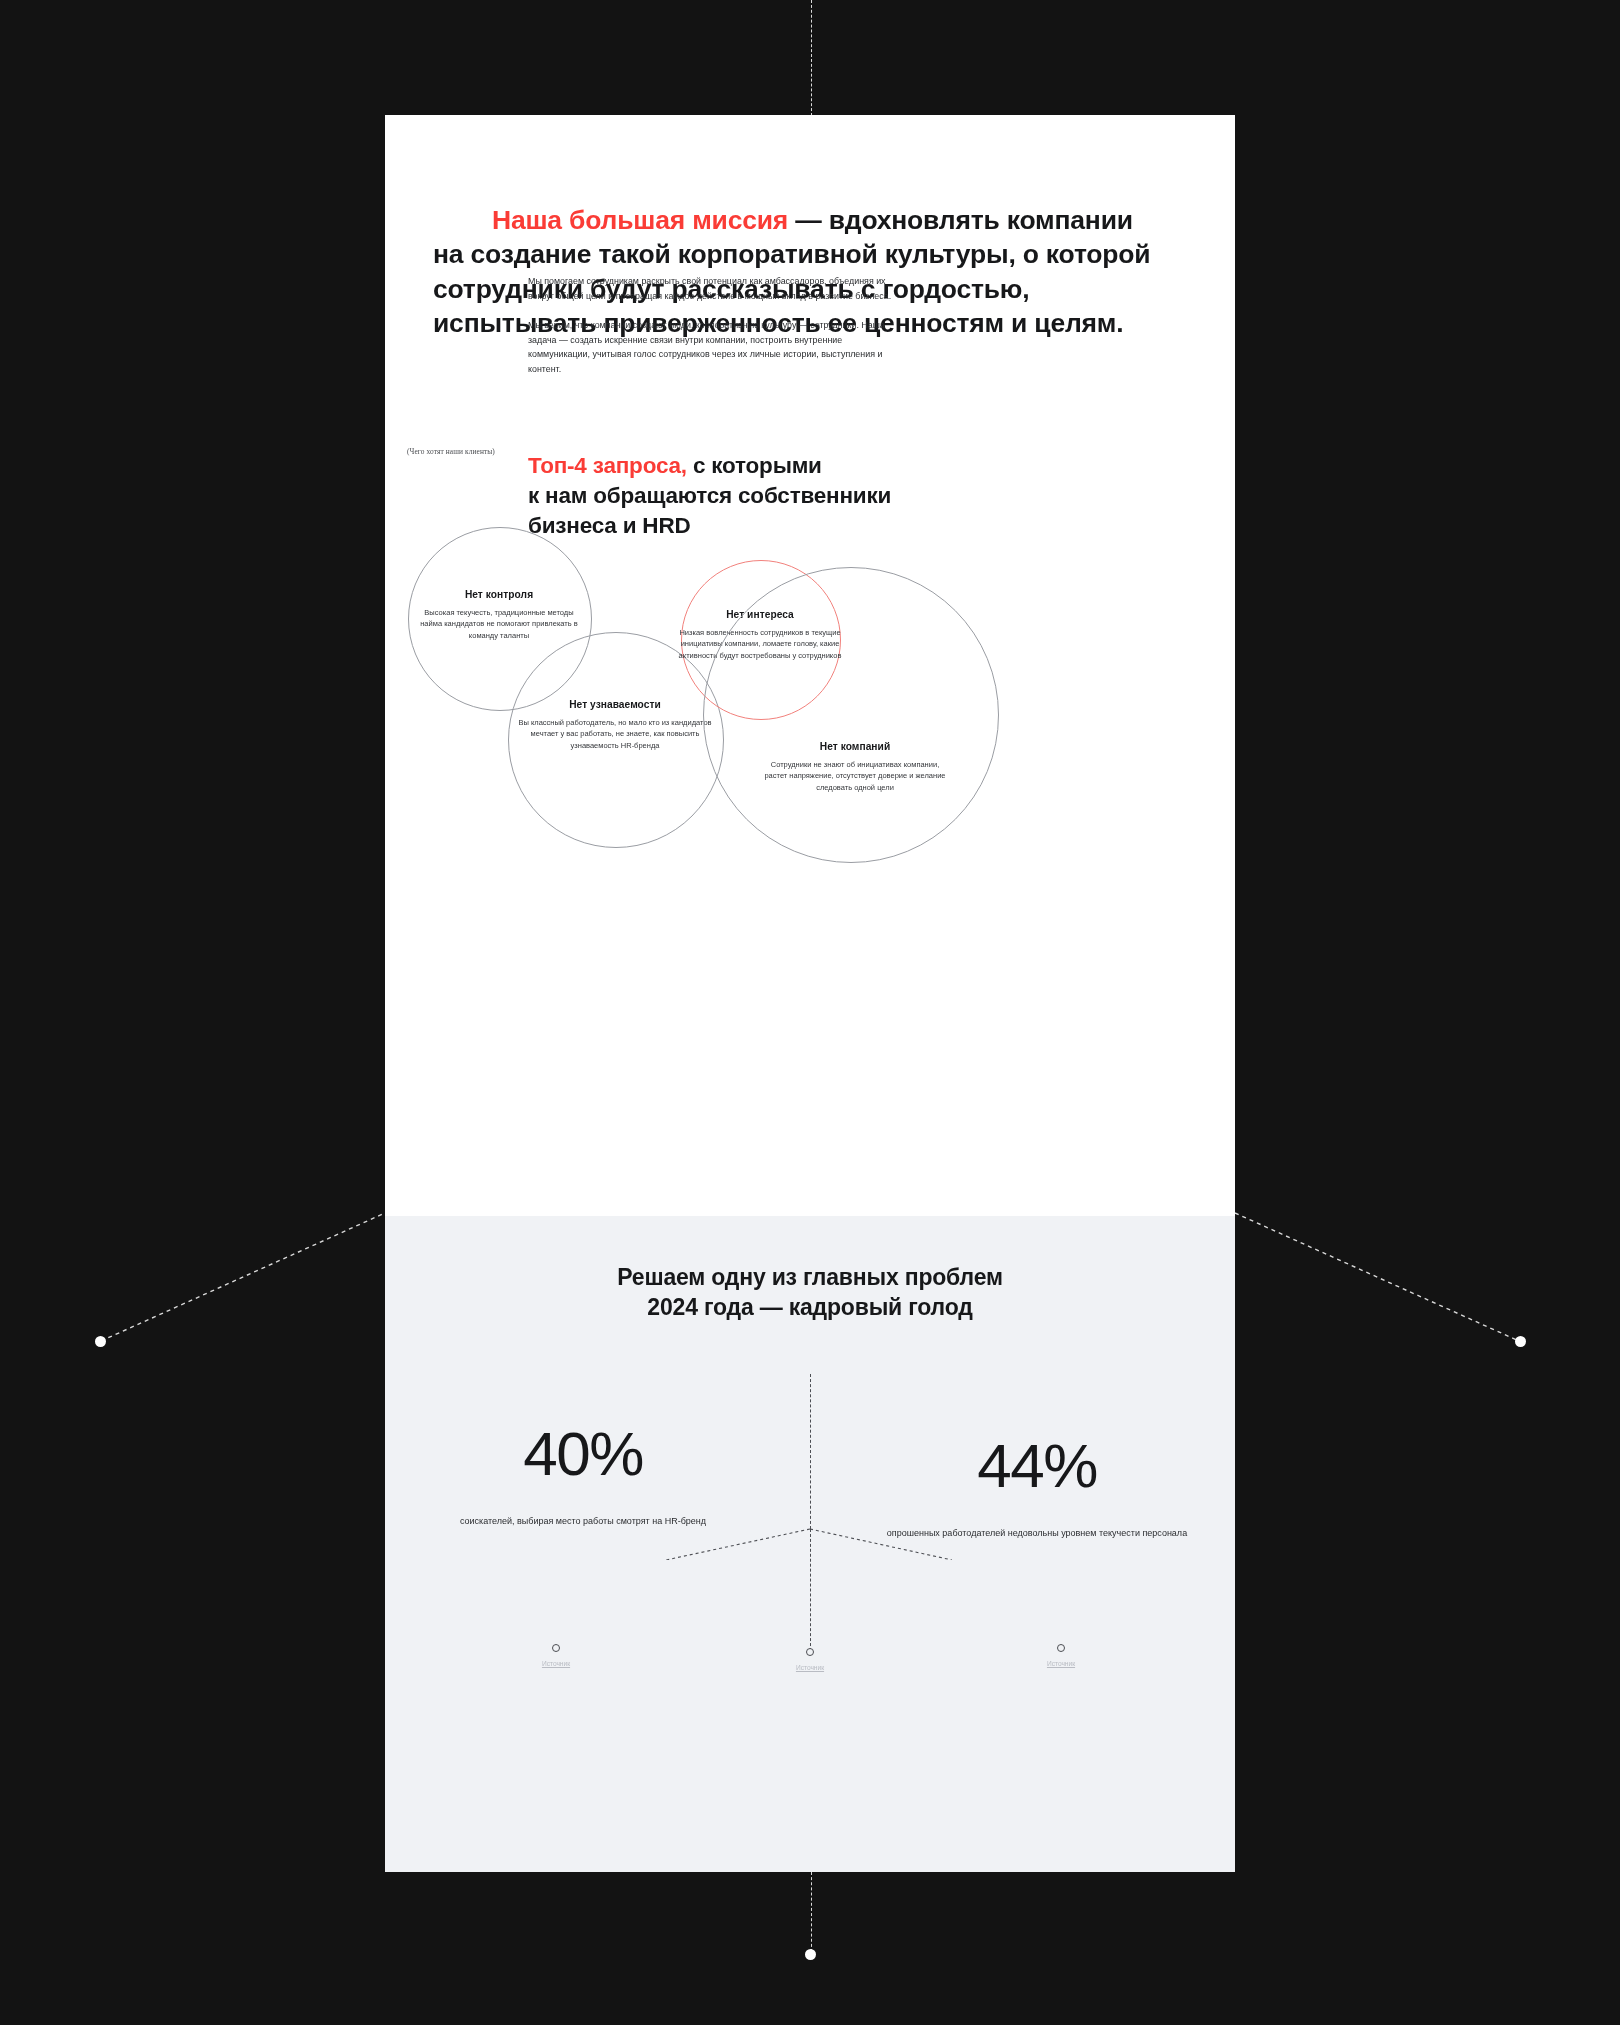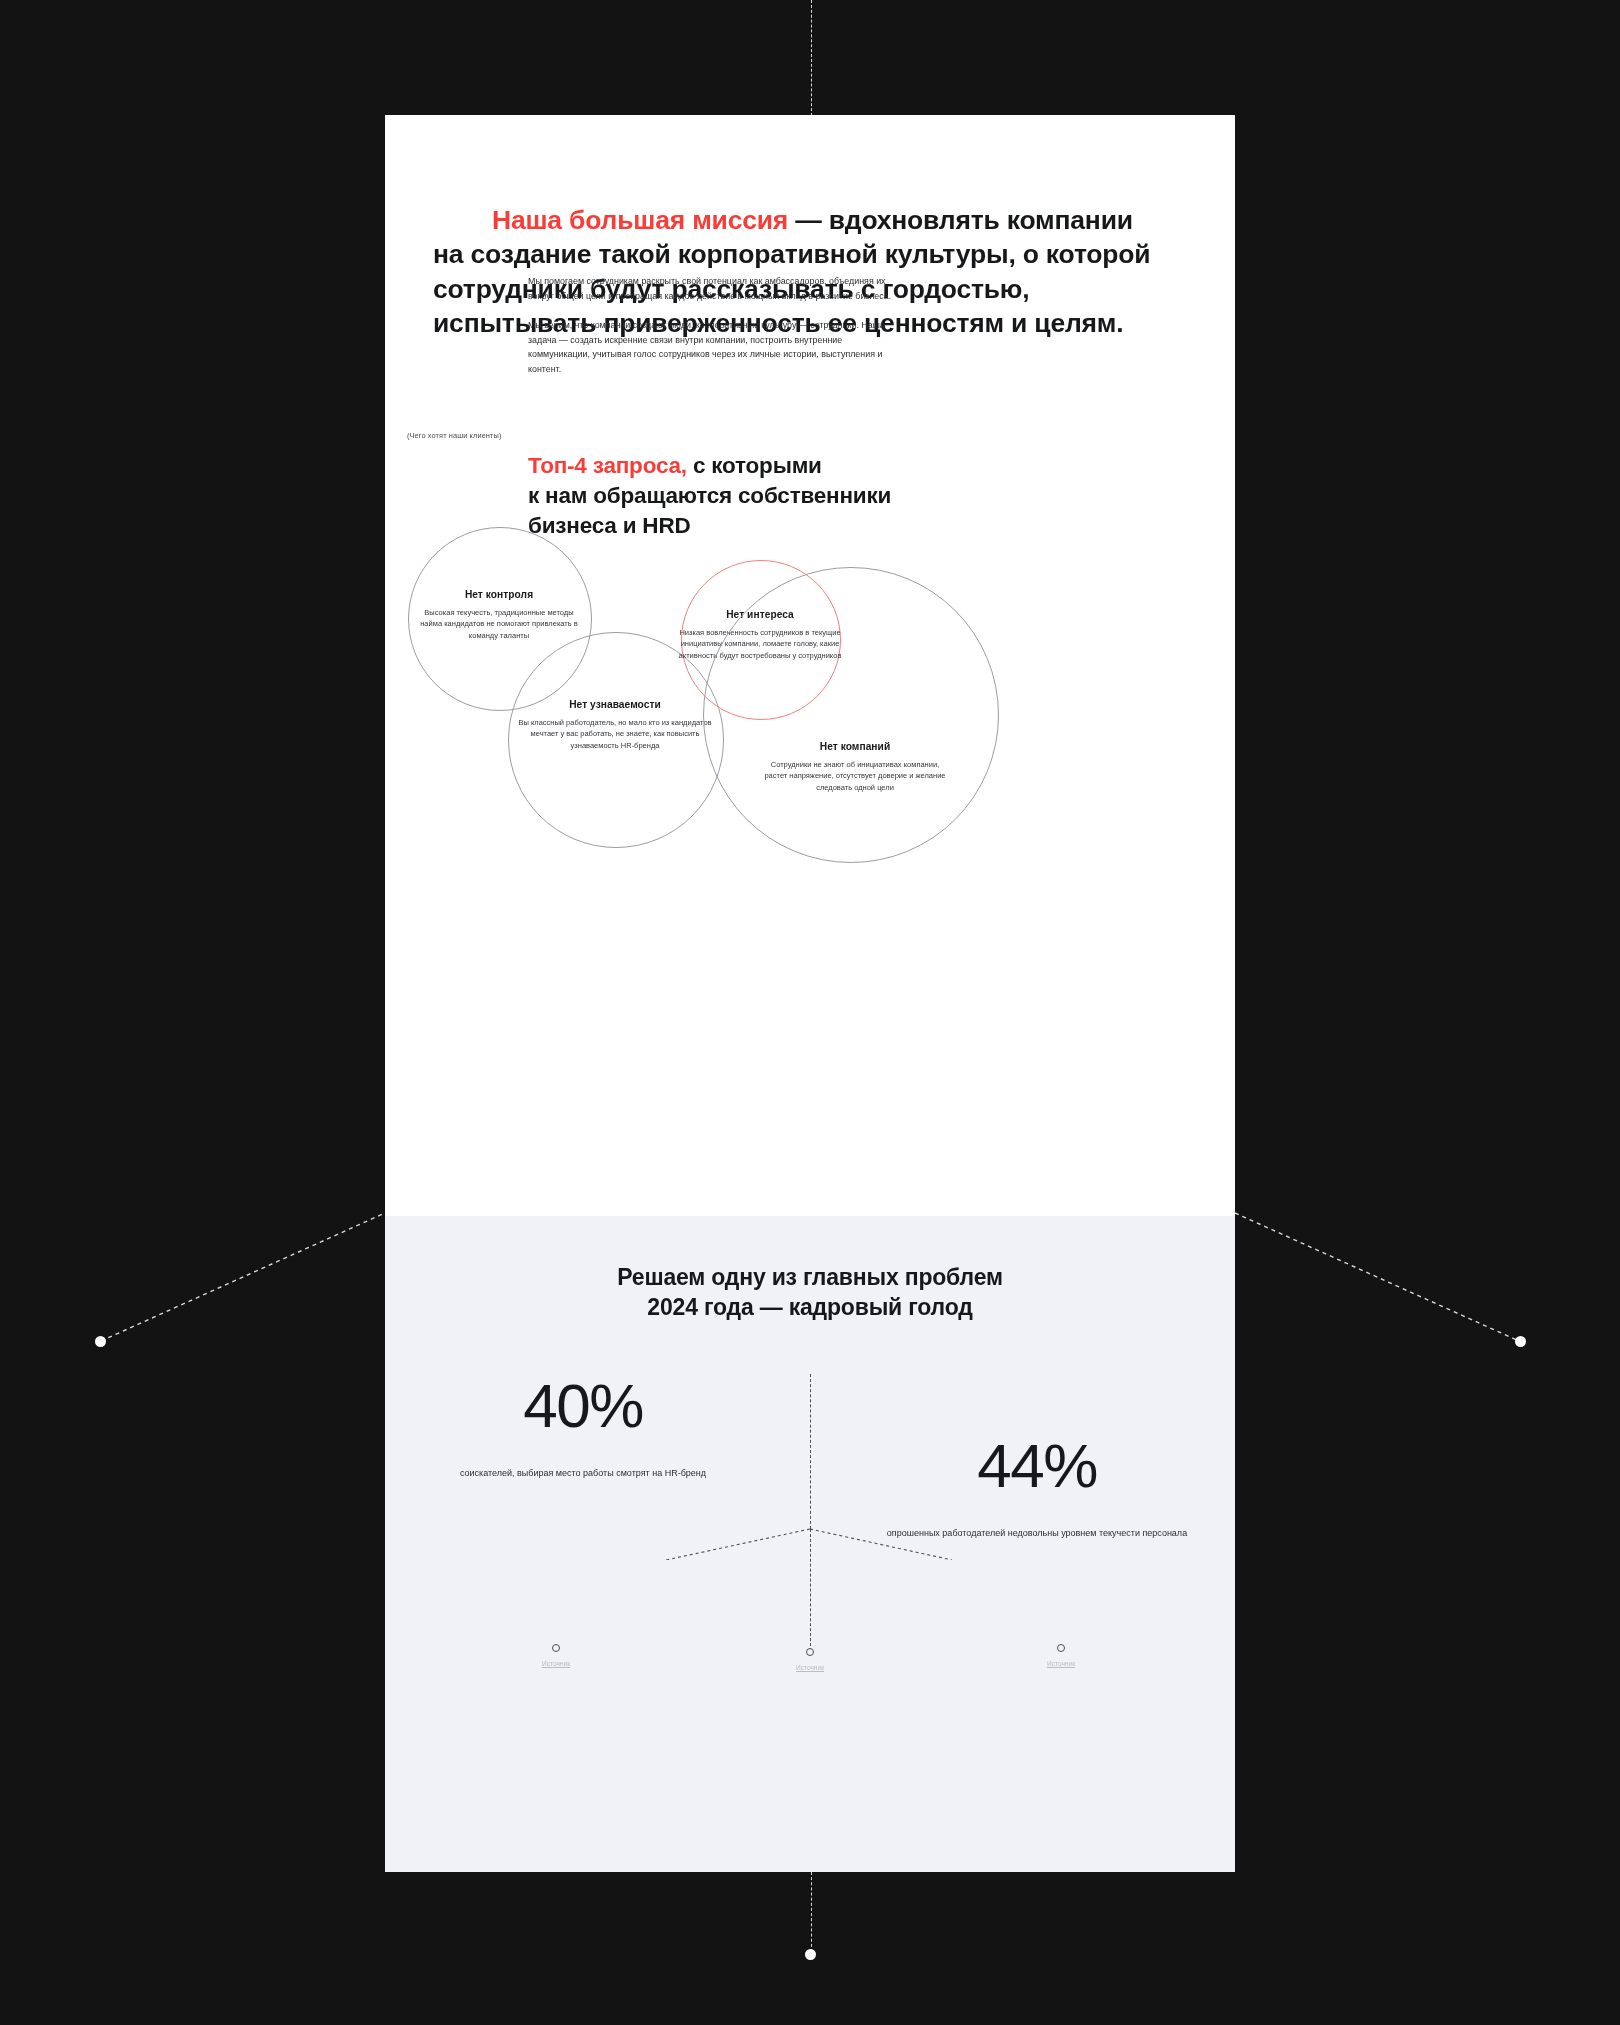--- a/index.html
+++ b/index.html
@@ -38,22 +38,22 @@
   
   .body-col{
     position:absolute;left:143px;top:159px;width:372px;
     font-size:8.9px;line-height:1.63;color:#2b2d30;
   }
   .body-col p{margin:0 0 15px 0;}
   .body-col p:last-child{margin-bottom:0;}
 
   
   .kicker{
-    position:absolute;left:22px;top:316px;
-    font-size:7.4px;color:#4a4c50;letter-spacing:0.1px;
+    position:absolute;left:22px;top:332px;
+    font-size:7.4px;color:#4a4c50;letter-spacing:0.1px;font-family:Liberation Serif, serif;
   }
 
   
   .top4{
     position:absolute;left:143px;top:336px;width:700px;
     font-size:22.5px;line-height:1.33;letter-spacing:-0.2px;
     font-weight:700;color:#17181a;
   }
   .top4 .accent{color:#fa3c36;}
 
@@ -176,21 +176,21 @@
       <span>2024 года — кадровый голод</span>
     </div>
 
     <div class="cdash-v" style="left:425px;top:1259px;height:155px;"></div>
     <svg style="position:absolute;left:0;top:1395px;width:850px;height:50px;">
       <line x1="425" y1="19" x2="281" y2="50" stroke="#4c4e53" stroke-width="1.1" stroke-dasharray="3 3"></line>
       <line x1="425" y1="19" x2="567" y2="50" stroke="#4c4e53" stroke-width="1.1" stroke-dasharray="3 3"></line>
     </svg>
     <div class="cdash-v" style="left:425px;top:1414px;height:122px;"></div>
 
-    <div class="stat" style="left:38px;top:1260px;width:320px;">
+    <div class="stat" style="left:38px;top:1308px;width:320px;">
       <div class="stat-num">40%</div>
       <div class="stat-cap">соискателей, выбирая место работы смотрят на HR-бренд</div>
     </div>
     <div class="src-dot" style="left:167px;top:1529px;"></div>
     <a class="src" href="#" style="left:131px;top:1545px;width:80px;">Источник</a>
 
     <div class="stat" style="left:492px;top:1320px;width:320px;">
       <div class="stat-num">44%</div>
       <div class="stat-cap">опрошенных работодателей недовольны уровнем текучести персонала</div>
     </div>

